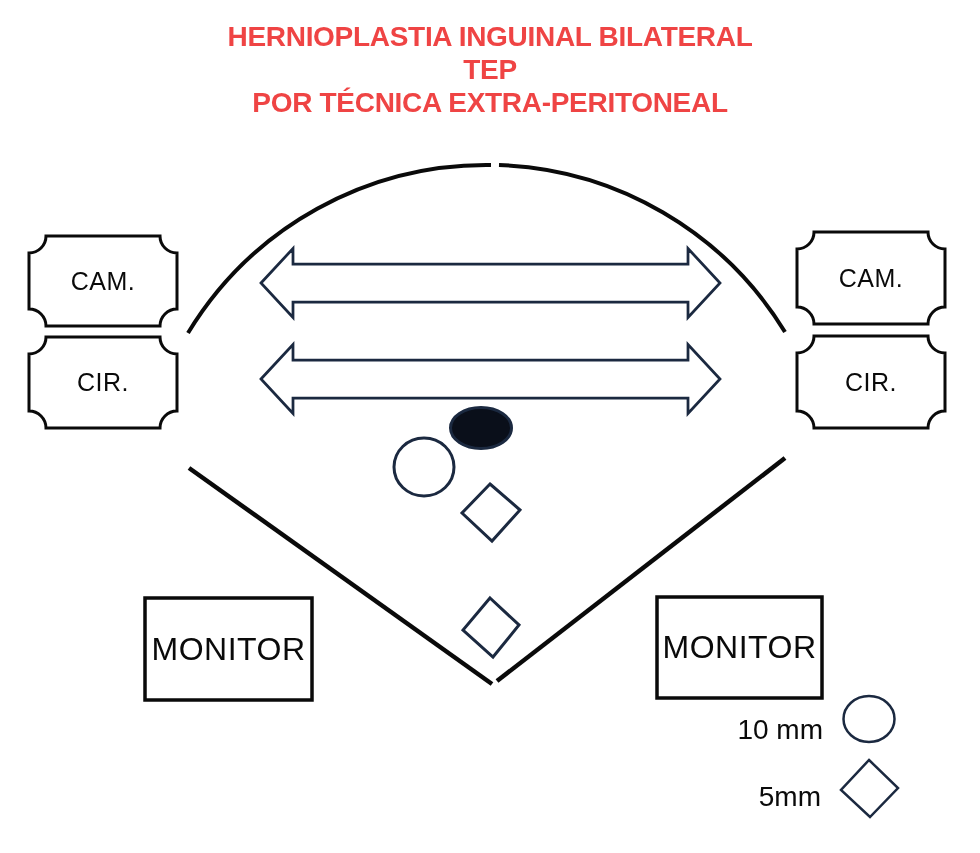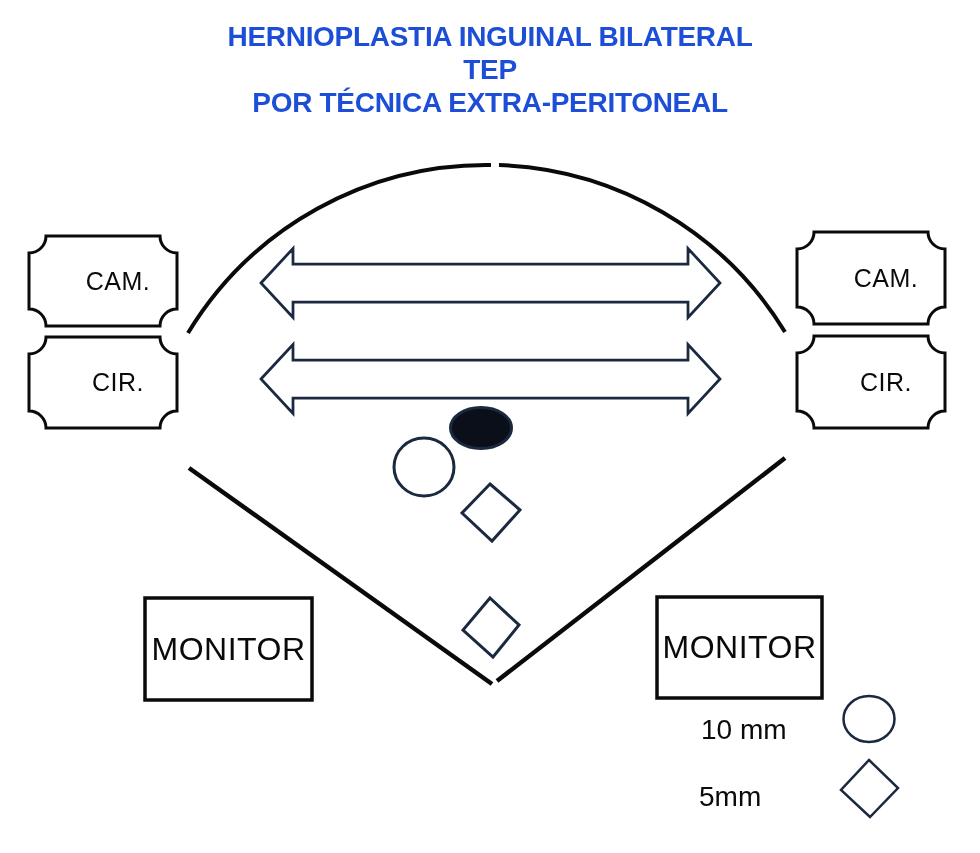--- a/index.html
+++ b/index.html
@@ -8,32 +8,32 @@
     width:980px;height:853px;
     background:#ffffff;
     font-family:"Liberation Sans", sans-serif;
     overflow:hidden;
   }
   .layer{position:absolute;left:0;top:0;}
   .title{
     position:absolute;left:0;top:20px;width:980px;
     text-align:center;
     font-size:28px;line-height:33px;font-weight:700;
-    letter-spacing:-0.3px;color:#1d4ed8;
+    letter-spacing:-0.3px;color:#ef4444;
   }
   .ticket-label{
     position:absolute;display:flex;align-items:center;justify-content:center;
-    font-size:25px;letter-spacing:0.5px;color:#0a0a0a;margin-left:15px;
+    font-size:25px;letter-spacing:0.5px;color:#0a0a0a;
   }
   .monitor-label{
     position:absolute;display:flex;align-items:center;justify-content:center;
     font-size:32px;letter-spacing:0.5px;color:#0a0a0a;
   }
   .legend-label{
-    position:absolute;width:122px;text-align:left;
+    position:absolute;width:122px;text-align:right;
     font-size:28px;color:#0a0a0a;line-height:32px;
   }
 </style>
 </head>
 <body>
 
 <div class="canvas">
 
   <svg class="layer" width="980" height="853" viewBox="0 0 980 853">
 

